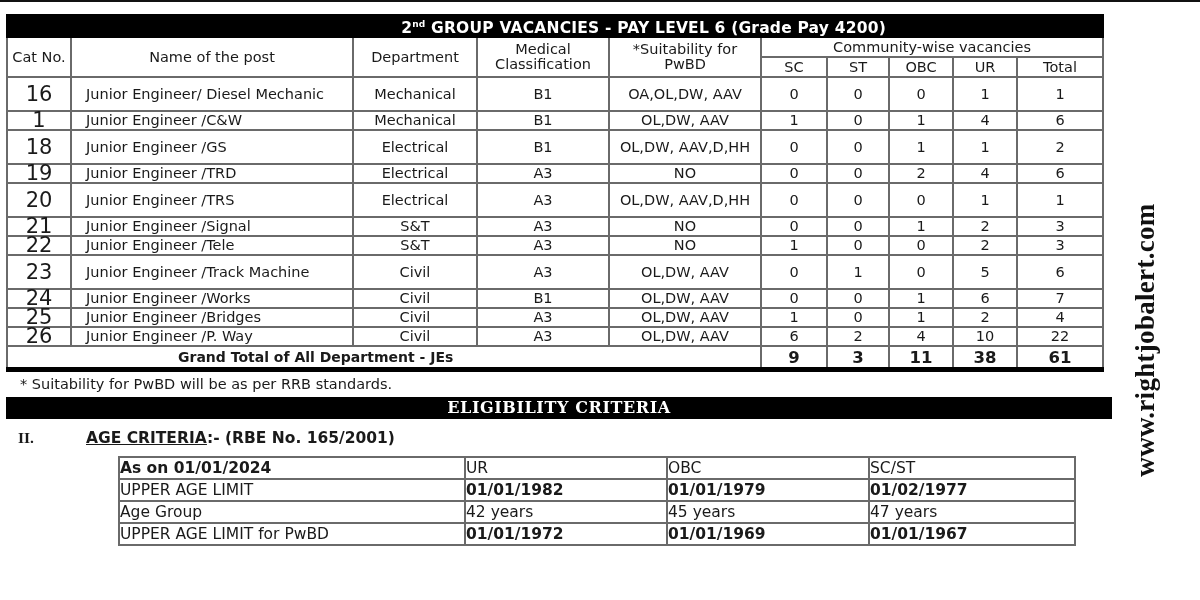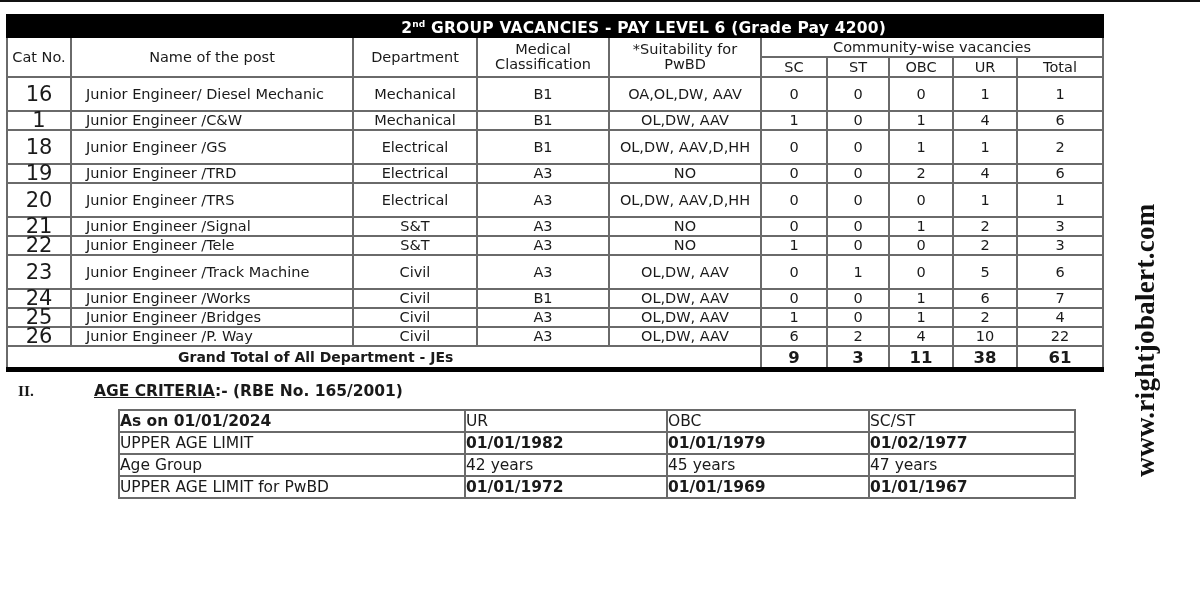--- a/index.html
+++ b/index.html
@@ -27,21 +27,21 @@
   .vac .grand td.gl { text-align: left; padding-left: 170px; font-size: 14px; }
 
   .note { font-size: 14.5px; margin: 4px 0 0 14px; height: 18px; }
   .elig-bar {
     margin-top: 3px; width: 1106px; height: 22px; background: #000; color: #fff;
     font-family: "DejaVu Serif", serif; font-weight: bold; font-size: 16px;
     text-align: center; line-height: 22px; letter-spacing: 0.6px;
   }
   .age-heading { margin-top: 10px; height: 22px; font-size: 15.5px; font-weight: bold; position: relative; }
   .age-heading .roman { position: absolute; left: 12px; top: 0; font-family: Liberation Serif, serif; }
-  .age-heading .txt { position: absolute; left: 88px; top: 0; }
+  .age-heading .txt { position: absolute; left: 80px; top: 0; }
   .age-heading .txt u { text-decoration: underline; }
 
   .age { margin-left: 112px; margin-top: 5px; width: 956px; table-layout: fixed; font-size: 15.5px; }
   .age td { border: 2px solid #6a6a6a; text-align: left; height: 20px; padding: 0; line-height: 18px; }
   .age td.bold { font-weight: bold; }
   .age tr.head td.first { font-weight: bold; }
 
   .watermark {
     position: absolute; left: 1130px; top: 180px; width: 30px; height: 320px;
   }
@@ -231,21 +231,23 @@
       <td colspan="5" class="gl">Grand Total of All Department - JEs</td>
       <td>9</td>
       <td>3</td>
       <td>11</td>
       <td>38</td>
       <td>61</td>
     </tr>
   </tbody>
     </table>
 
-
+  <div class="note">* Suitability for PwBD will be as per RRB standards.</div>
+
+  <div class="elig-bar">ELIGIBILITY CRITERIA</div>
 
   <div class="age-heading">
     <span class="roman">II.</span>
     <span class="txt"><u>AGE CRITERIA</u><span>:- (RBE No. 165/2001)</span></span>
   </div>
 
   <table class="age">
     <colgroup>
         <col style="width:346px">
         <col style="width:202px">

